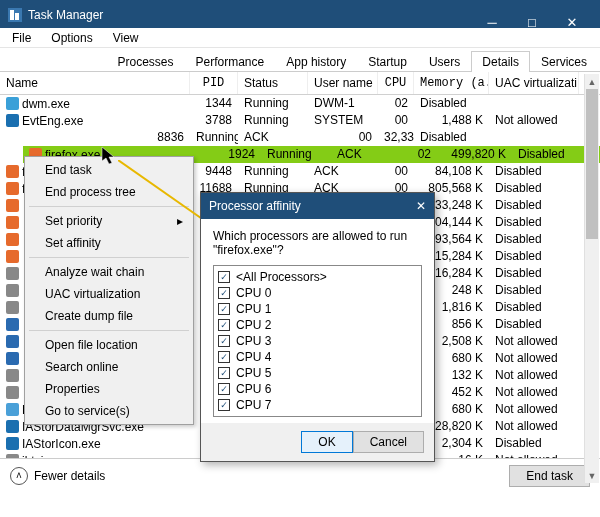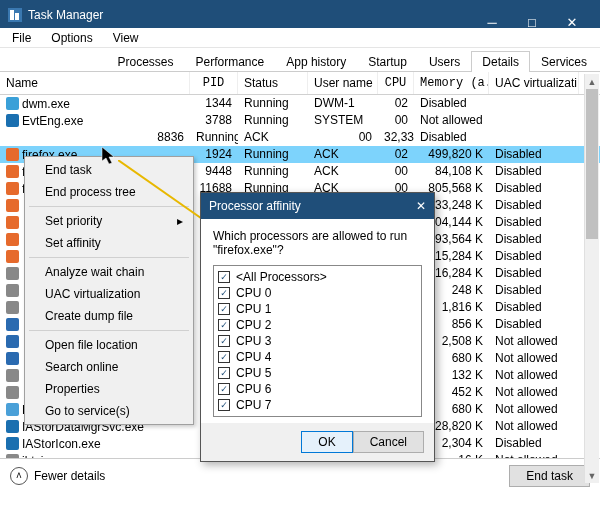--- a/index.html
+++ b/index.html
@@ -13,21 +13,21 @@
 .tab { padding: 3px 10px; border: 1px solid transparent; border-bottom: none; margin-right: 0px; position: relative; top: 1px; }
 .tab.active { border-color: #ccc; background: #fff; }
 .grid-wrap { height: 386px; overflow: hidden; position: relative; }
 .grid-head, .grid-row { display: grid; grid-template-columns: 190px 48px 70px 70px 36px 75px 90px; }
 .grid-head { border-bottom: 1px solid #d0d0d0; }
 .grid-head div { padding: 4px 6px; border-right: 1px solid #eee; white-space: nowrap; overflow: hidden; }
 .grid-head .r { text-align: center; font-family: Liberation Mono, monospace; }
 .grid-row { height: 17px; }
 .grid-row div { padding: 1px 6px; white-space: nowrap; overflow: hidden; }
 .grid-row .r { text-align: right; }
-.grid-row.sel { background: #7dd3fc; }
+.grid-row.sel { background: #84cc16; margin-left: 23px; }
 .nm { display: flex; align-items: center; gap: 3px; }
 .ico { width: 13px; height: 13px; display: inline-block; border-radius: 2px; flex-shrink: 0; }
 .statusbar { height: 34px; border-top: 1px solid #ccc; display: flex; align-items: center; padding: 0 10px; justify-content: space-between; }
 .fewer { display: flex; align-items: center; gap: 6px; }
 .circ { width: 18px; height: 18px; border: 1px solid #555; border-radius: 50%; display: flex; align-items: center; justify-content: center; font-size: 10px; }
 .btn { border: 1px solid #adadad; background: #e1e1e1; padding: 3px 16px; font-size: 12px; }
 .btn.pri { border: 1px solid #0078d7; background: #e5f1fb; }
 
 .ctxmenu { position: absolute; left: 24px; top: 156px; width: 170px; background: #f0f0f0; border: 1px solid #a0a0a0; box-shadow: 2px 2px 4px rgba(0,0,0,0.2); padding: 2px; }
 .ctxmenu .mi { padding: 4px 20px 4px 18px; position: relative; }
@@ -107,20 +107,21 @@
       </div>
       <div class="grid-row">
         <div class="nm">
           <span class="ico" style="background:#1a6fb0"></span>
           <span>EvtEng.exe</span>
         </div>
         <div class="r">3788</div>
         <div>Running</div>
         <div>SYSTEM</div>
         <div class="r">00</div>
+        <div class="r">1,488 K</div>
         <div>Not allowed</div>
       </div>
       <div class="grid-row">
         <div class="r">8836</div>
         <div>Running</div>
         <div>ACK</div>
         <div class="r">00</div>
         <div class="r">32,332 K</div>
         <div>Disabled</div>
       </div>

